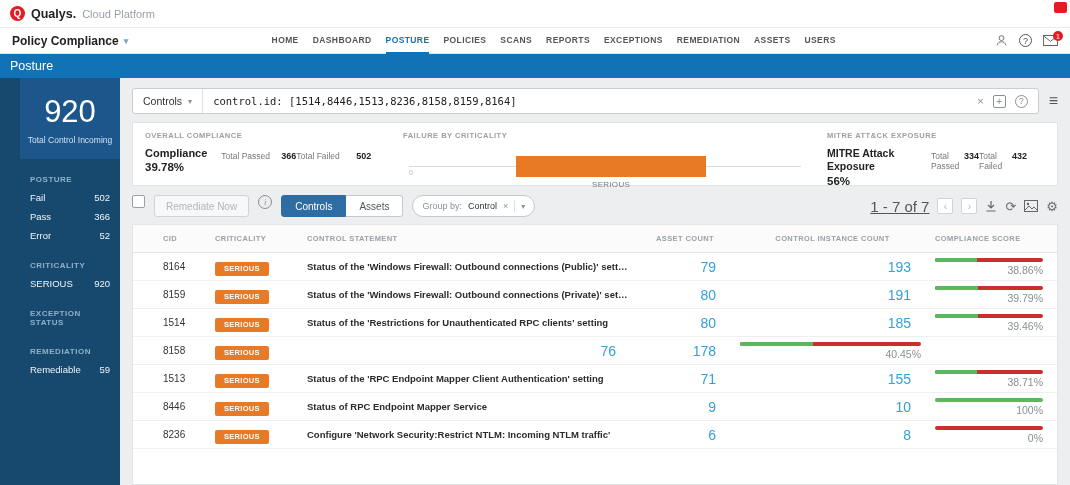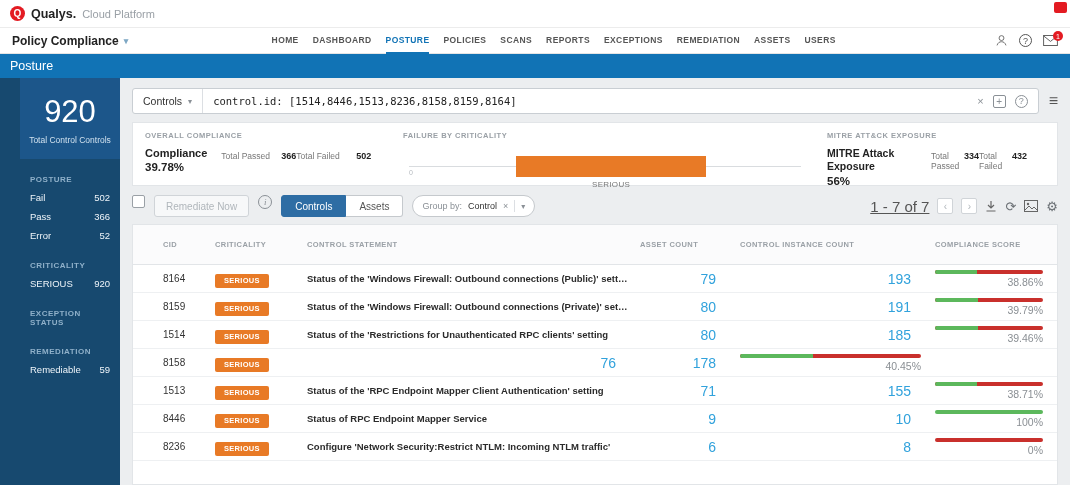--- a/index.html
+++ b/index.html
@@ -91,23 +91,23 @@
   .gb-div { width:1px; height:12px; background:#dcdfe3; }
   .gb-chev { color:#8a9096; font-size:8px; cursor:pointer; }
   .toolbar-right { margin-left:auto; display:flex; align-items:center; gap:8px; }
   .page-info { font-size:15px; color:#555;text-decoration:underline; }
   .pg-btn { width:16px; height:16px; border:1px solid #d0d4d8; border-radius:2px; background:#fff; color:#b0b6bb; font-size:10px; display:flex; align-items:center; justify-content:center; cursor:pointer; }
   .tool-glyph { color:#6b7075; font-size:13px; cursor:pointer; line-height:1; }
 
   
   .tablecard { background:#fff; border:1px solid #e2e5e8; margin-top:7px; flex:1; min-height:0; overflow:hidden; }
   .thead, .trow { display:grid; grid-template-columns:30px 52px 92px 1fr 100px 195px 122px; align-items:center; }
-  .thead { height:40px; border-bottom:1px solid #e2e5e8; background:#fbfbfc; font-size:7.5px; color:#9aa0a6; font-weight:bold; letter-spacing:.4px; }
+  .thead { height:28px; border-bottom:1px solid #e2e5e8; background:#fbfbfc; font-size:7.5px; color:#9aa0a6; font-weight:bold; letter-spacing:.4px; }
   .trow { height:28px; border-bottom:1px solid #eef0f2; background:#fff; }
-  .h-right { text-align:left; padding-right:10px; }
+  .h-right { text-align:center; padding-right:10px; }
   .cell-cid { font-size:10px; color:#333; }
   .badge { display:inline-block; background:#E87A26; color:#fff; font-size:7.5px; font-weight:bold; letter-spacing:.3px; padding:2.5px 9px; border-radius:2px; }
   .cell-stmt { font-size:9.5px; font-weight:bold; color:#2b2b2b; white-space:nowrap; overflow:hidden; text-overflow:ellipsis; padding-right:12px; cursor:pointer; }
   .cell-num { font-size:14px; color:#31A2DC; text-align:right; padding-right:24px; cursor:pointer; }
   .scorewrap { display:flex; flex-direction:column; gap:2px; padding-right:14px; }
   .scorebar { height:4px; border-radius:2px; background:#C9302C; overflow:hidden; }
   .scorefill { height:100%; background:#5CB85C; display:block; }
   .scoretext { font-size:10.5px; color:#8a8f94; text-align:right; }
 </style>
 </head>
@@ -157,21 +157,21 @@
 
   <div class="pageband">
     <span>Posture</span>
   </div>
 
   <div class="bodyrow">
 
     <aside class="sidebar">
       <div class="side-total">
         <div class="big">920</div>
-        <div class="lbl">Total Control Controls</div>
+        <div class="lbl">Total Control Incoming</div>
       </div>
       <div class="side-title">POSTURE</div>
       <div class="side-item">
         <span>Fail</span>
         <span>502</span>
       </div>
       <div class="side-item">
         <span>Pass</span>
         <span>366</span>
       </div>

